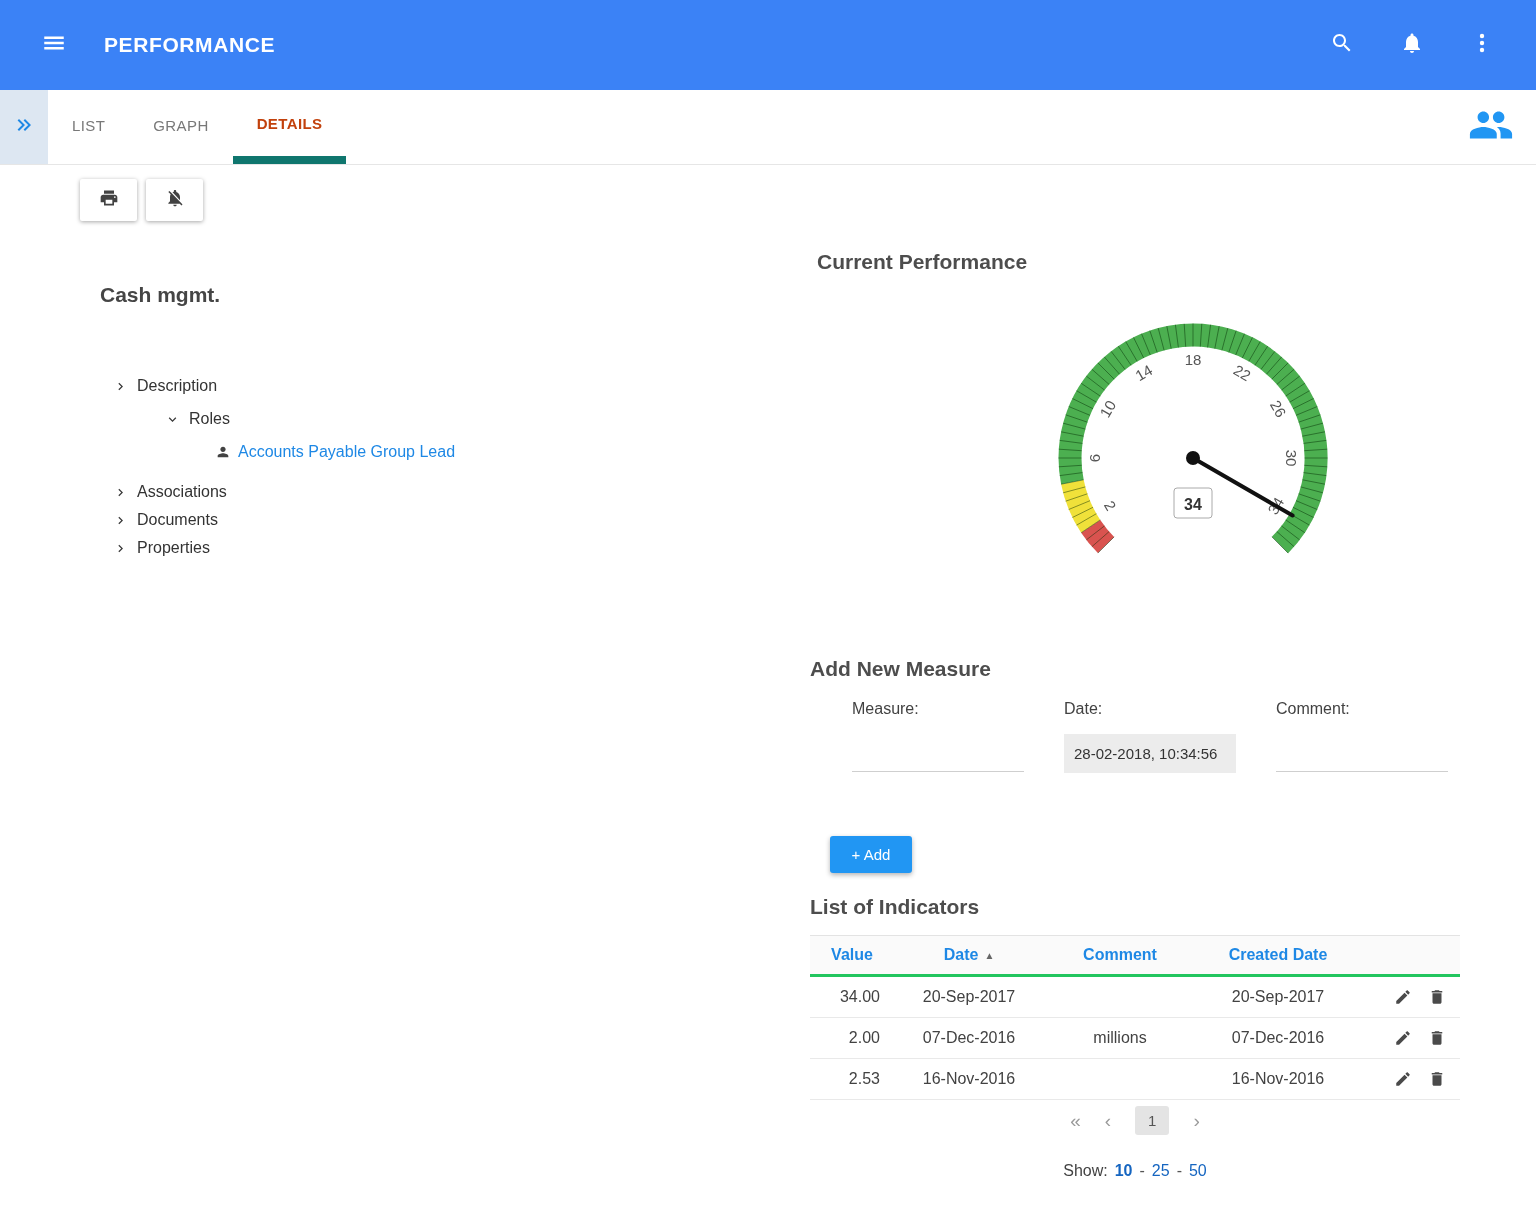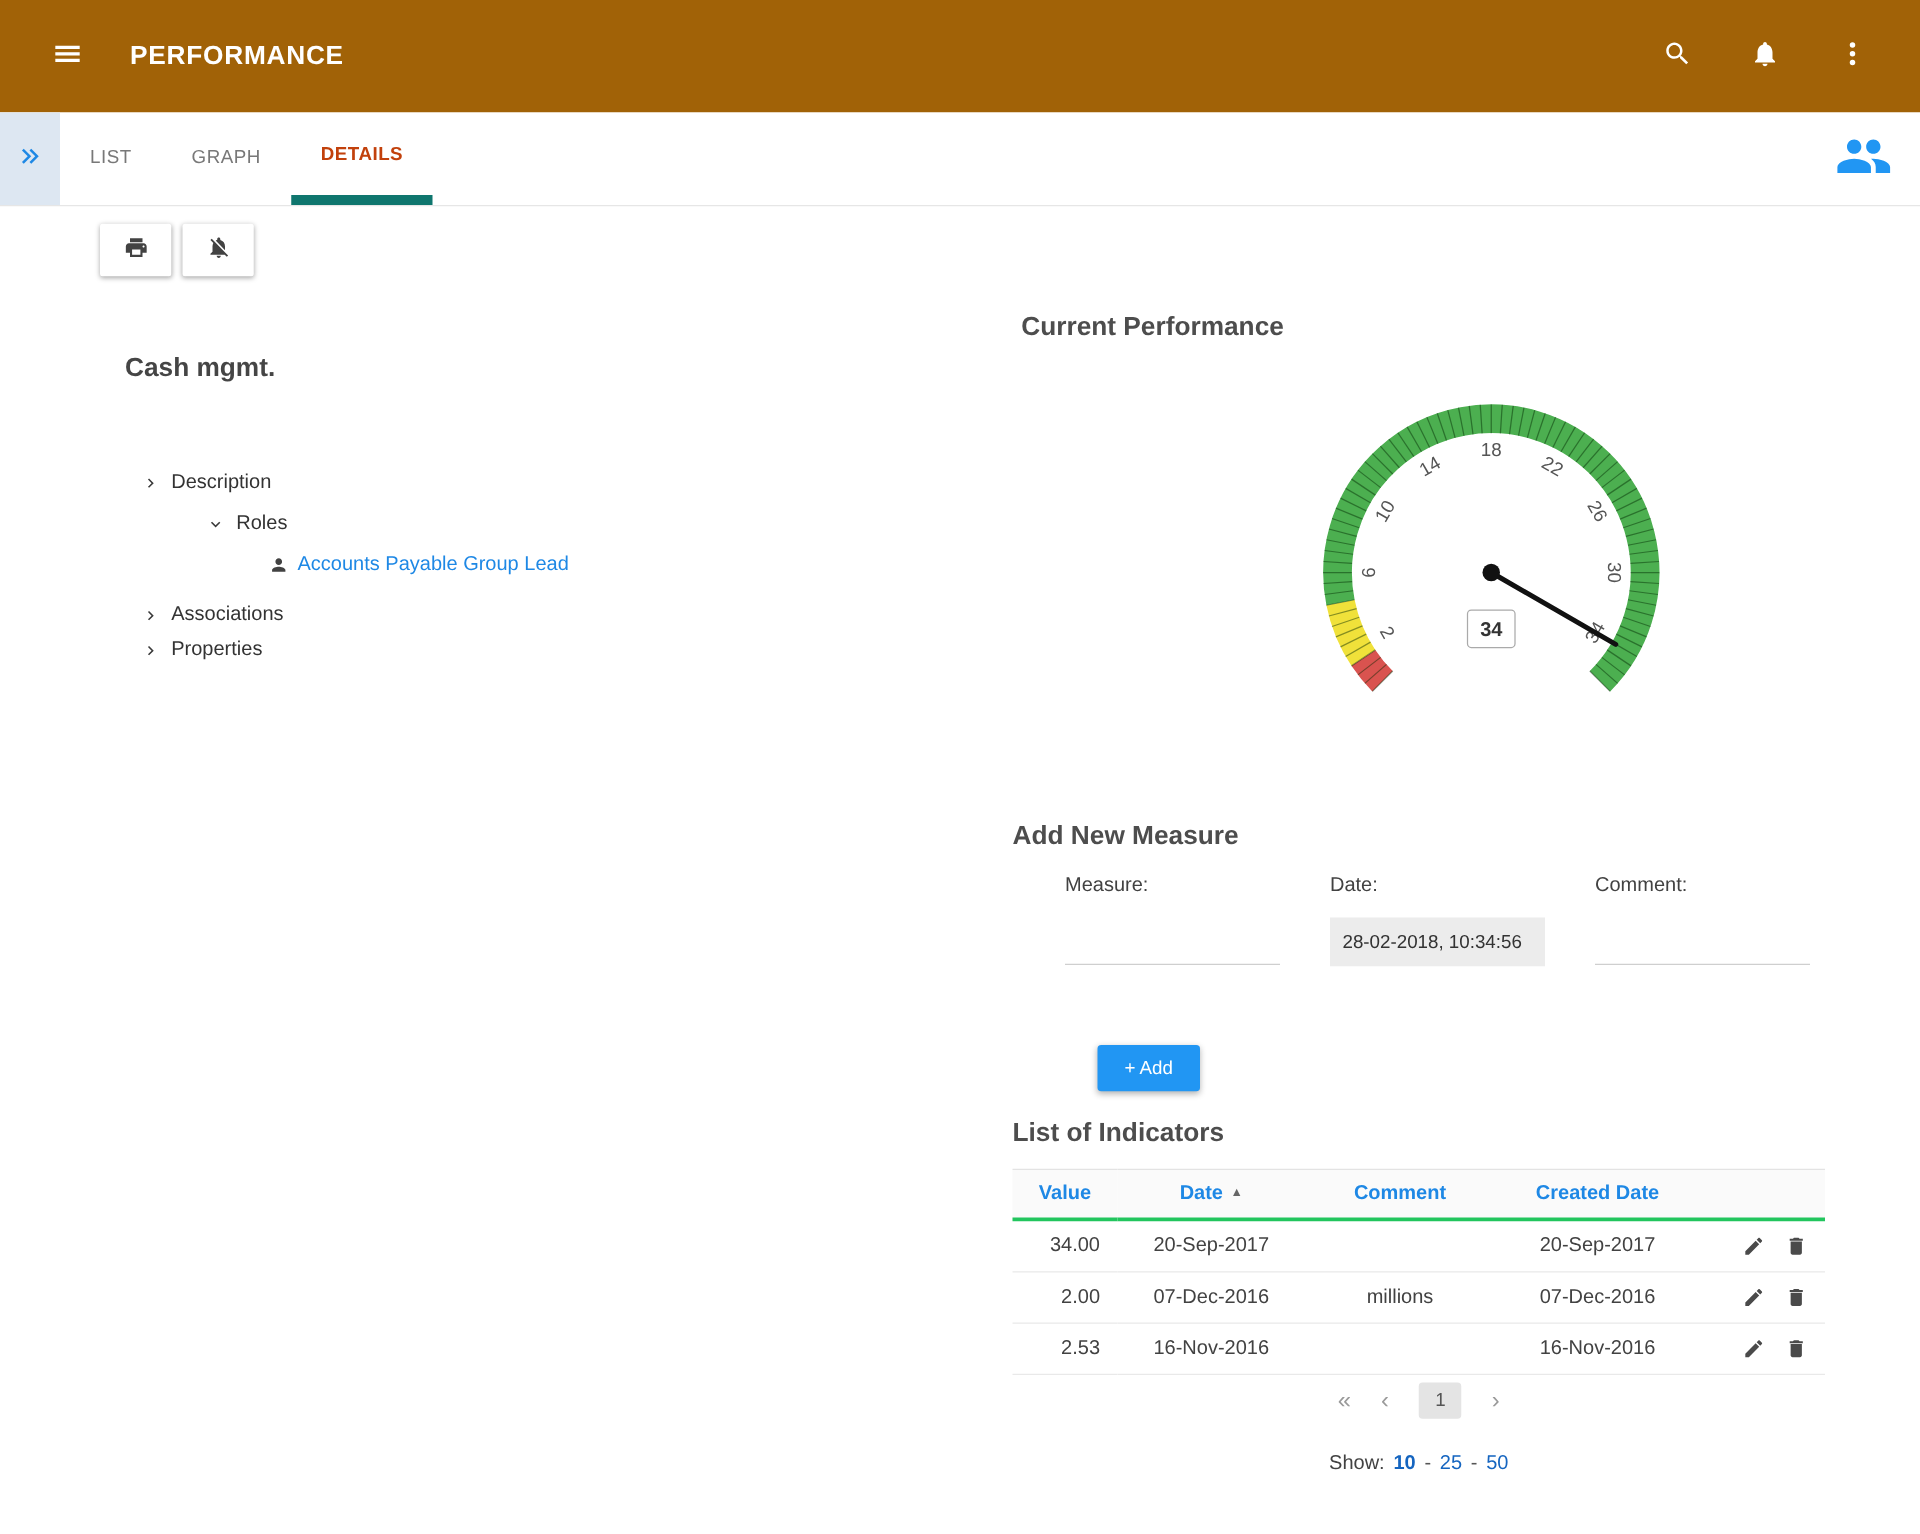--- a/index.html
+++ b/index.html
@@ -1,20 +1,20 @@
 <!DOCTYPE html>
 <html><head>
 <meta charset="utf-8">
 <style>
   * { margin:0; padding:0; box-sizing:border-box; }
   html,body { width:1536px; height:1227px; }
   body { font-family:"Liberation Sans", sans-serif; background:#fff; position:relative; overflow:hidden; color:#424242; }
 
   
-  .appbar { position:absolute; top:0; left:0; width:1536px; height:90px; background:#a16207; display:flex; align-items:center; padding:0 30px; }
+  .appbar { position:absolute; top:0; left:0; width:1536px; height:90px; background:#3b82f6; display:flex; align-items:center; padding:0 30px; }
   .appbar .icon-btn { width:48px; height:48px; display:flex; align-items:center; justify-content:center; cursor:pointer; }
   .appbar-title { color:#fff; font-size:21px; font-weight:bold; letter-spacing:.6px; margin-left:26px; }
   .appbar-spacer { flex:1; }
   .appbar .icon-btn + .icon-btn { margin-left:22px; }
 
   
   .tabbar { position:absolute; top:90px; left:0; width:1536px; height:75px; background:#fff; border-bottom:1px solid #e6e6e6; display:flex; align-items:stretch; }
   .expand-box { width:48px; background:#dde7f2; display:flex; align-items:center; justify-content:center; cursor:pointer; }
   .tab { display:flex; align-items:center; padding:0 24px; font-size:15px; letter-spacing:.4px; color:#787878; cursor:pointer; border-bottom:3px solid transparent; margin-left:0; }
   .tab.active { color:#c2410c; border-bottom:8px solid #0f766e; font-weight:bold; }
@@ -50,21 +50,21 @@
   .gauge-wrap { position:absolute; top:308px; left:1043px; width:300px; height:300px; }
   .gauge-wrap svg { width:300px; height:300px; font-family:"Liberation Sans", sans-serif; }
 
   .measure-form { position:absolute; top:700px; left:852px; display:flex; }
   .field { width:172px; }
   .field + .field { margin-left:40px; }
   .field-label { font-size:16px; color:#424242; }
   .input-line { margin-top:40px; border-bottom:1px solid #cfcfcf; height:14px; width:172px; cursor:text; }
   .date-box { margin-top:16px; background:#ececec; padding:11px 10px; font-size:15px; color:#333; white-space:nowrap; cursor:pointer; }
 
-  .add-btn { position:absolute; top:836px; left:878px; width:82px; height:37px; background:#2196f3; color:#fff; border:none; border-radius:3px; font-size:15px; font-family:"Liberation Sans", sans-serif; box-shadow:0 2px 5px rgba(0,0,0,.3); cursor:pointer; }
+  .add-btn { position:absolute; top:836px; left:830px; width:82px; height:37px; background:#2196f3; color:#fff; border:none; border-radius:3px; font-size:15px; font-family:"Liberation Sans", sans-serif; box-shadow:0 2px 5px rgba(0,0,0,.3); cursor:pointer; }
 
   
   .indicators-table { position:absolute; top:935px; left:810px; width:650px; border-collapse:collapse; font-size:16px; }
   .indicators-table th { color:#1e88e5; font-weight:bold; padding:10px 8px; background:#fafafa; border-top:1px solid #e3e3e3; border-bottom:3px solid #22c55e; text-align:center; cursor:pointer; }
   .indicators-table td { padding:11px 8px; border-bottom:1px solid #e9e9e9; color:#424242; text-align:center; }
   .col-value { width:84px; } .col-date { width:150px; } .col-comment { width:152px; } .col-created { width:164px; } .col-actions { width:100px; }
   .indicators-table td.cell-value { text-align:right; padding-right:14px; }
   .sort-arrow { font-size:10px; color:#666; margin-left:6px; vertical-align:middle; }
   .row-actions { display:flex; justify-content:flex-end; gap:16px; padding-right:6px; }
   .act-btn { width:18px; height:18px; border:none; background:transparent; padding:0; cursor:pointer; }
@@ -183,20 +183,28 @@
       </span>
     <span class="tree-link">Accounts Payable Group Lead</span>
   </div>
   <div class="tree-row gap-top">
     <span class="chev">
         <svg viewBox="0 0 24 24">
           <path d="M8.59 16.59 13.17 12 8.59 7.41 10 6l6 6-6 6z"></path>
         </svg>
       </span>
     <span>Associations</span>
+  </div>
+  <div class="tree-row">
+    <span class="chev">
+        <svg viewBox="0 0 24 24">
+          <path d="M8.59 16.59 13.17 12 8.59 7.41 10 6l6 6-6 6z"></path>
+        </svg>
+      </span>
+    <span>Documents</span>
   </div>
   <div class="tree-row">
     <span class="chev">
         <svg viewBox="0 0 24 24">
           <path d="M8.59 16.59 13.17 12 8.59 7.41 10 6l6 6-6 6z"></path>
         </svg>
       </span>
     <span>Properties</span>
   </div>
 </div>

